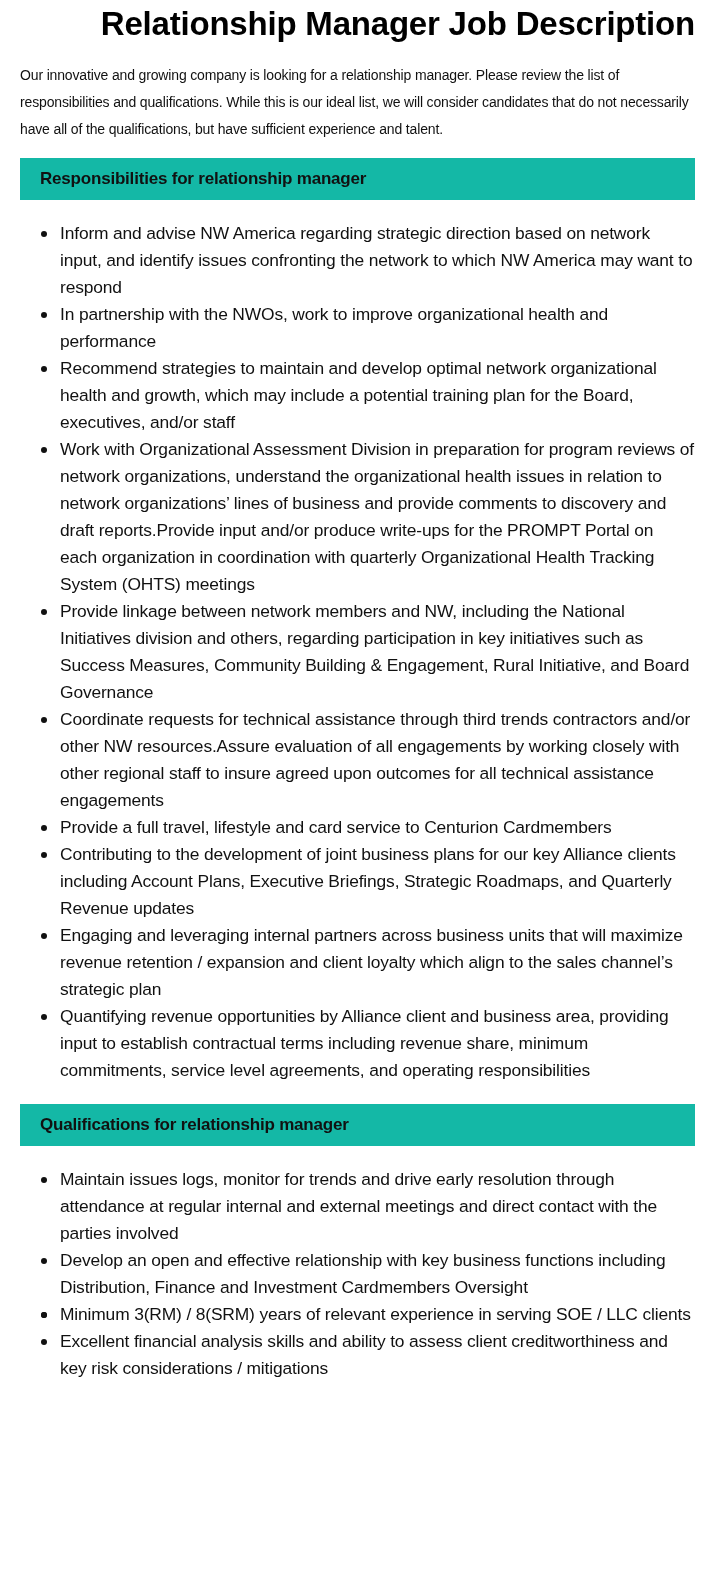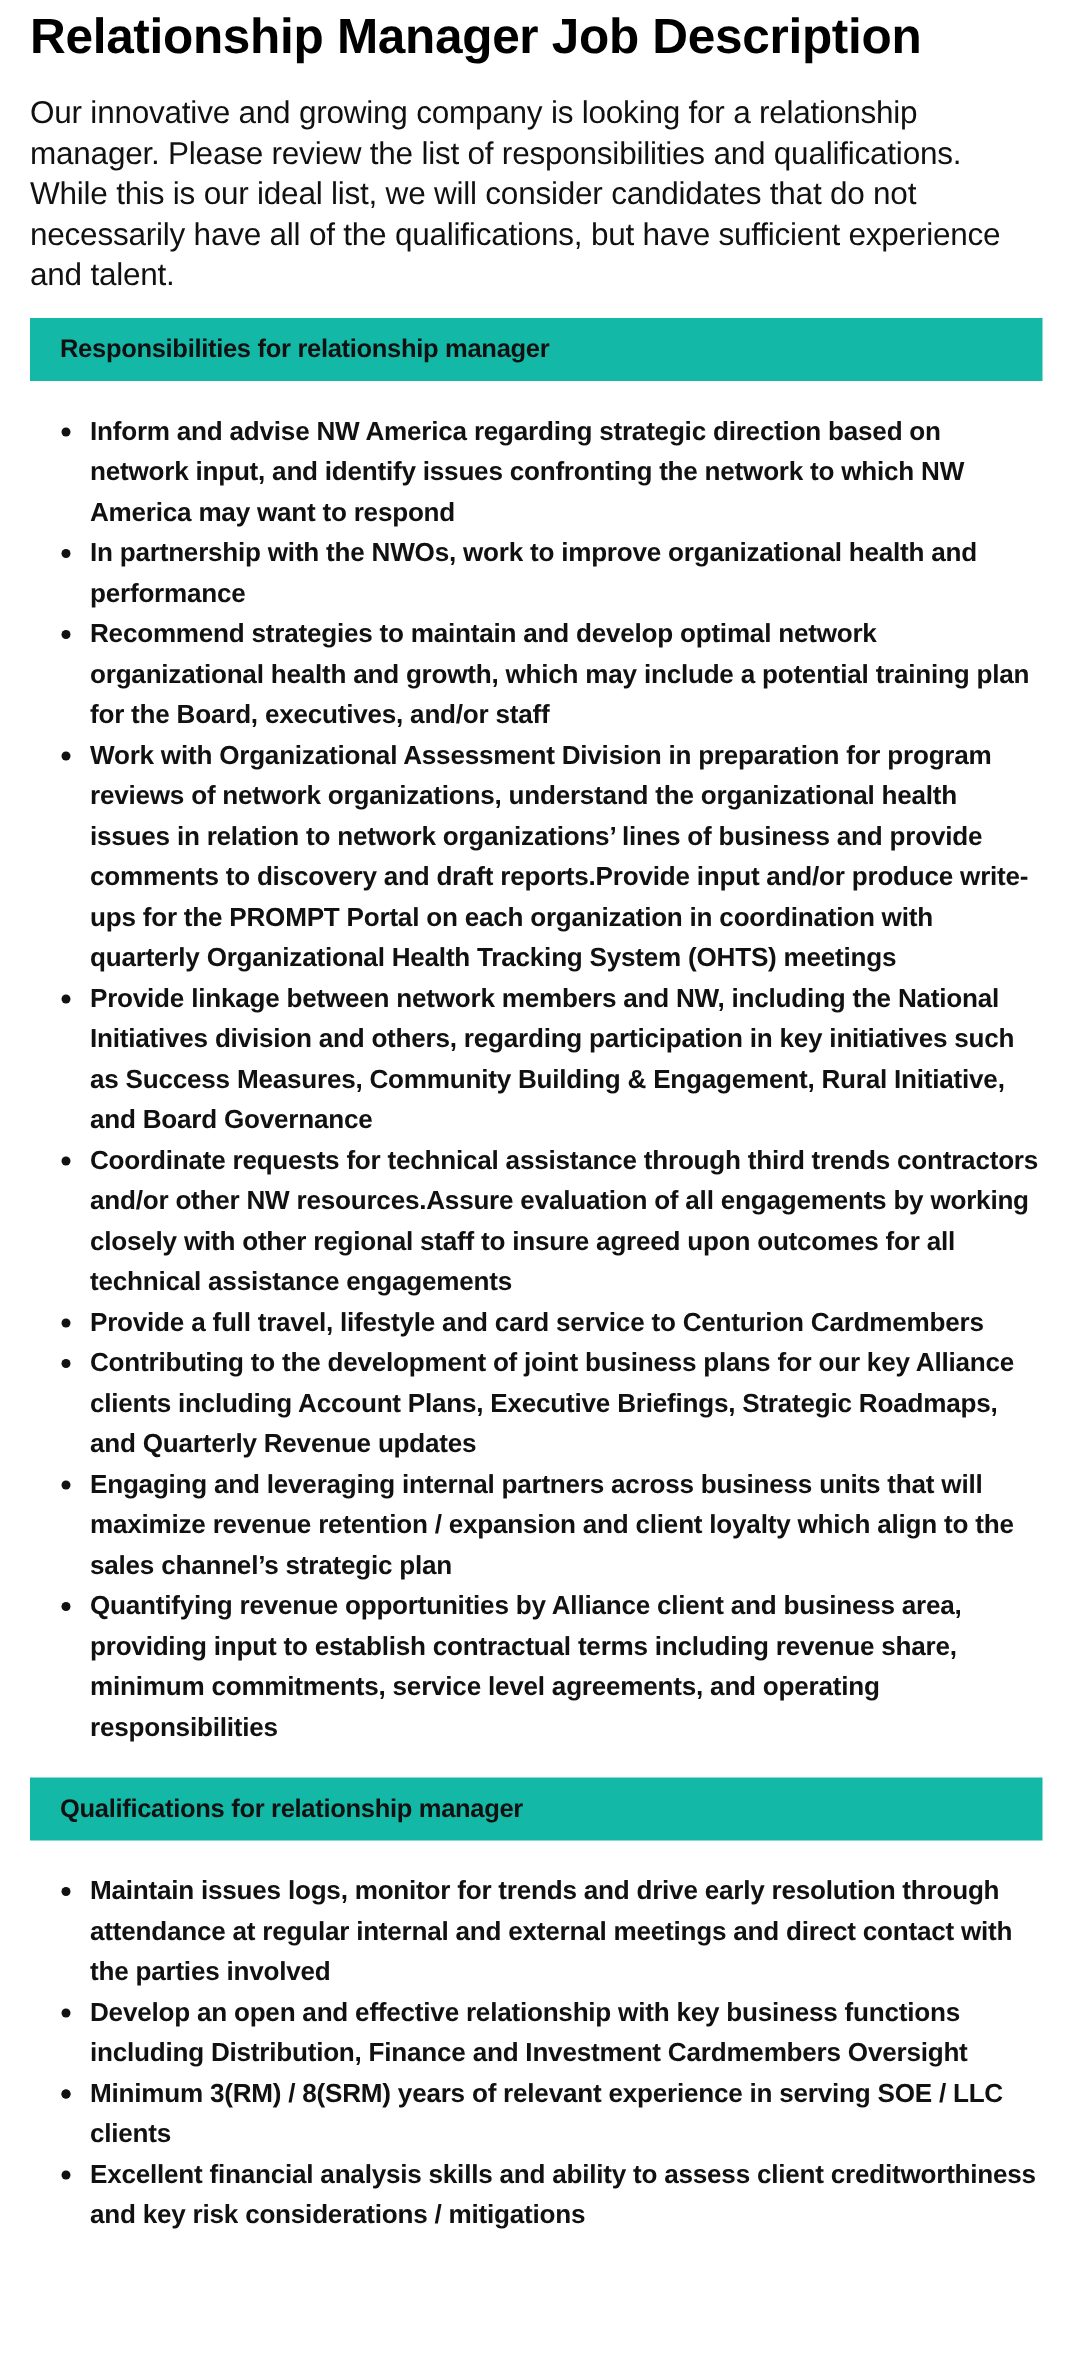--- a/index.html
+++ b/index.html
@@ -15,29 +15,29 @@
       position: relative;
     }
     .page {
       padding: 0 25px 0 20px;
     }
     h1.title {
       margin: 0;
       padding-top: 2px;
       height: 44px;
       line-height: 44px;
-      text-align: left;
+      text-align: right;
       font-size: 33px;
       font-weight: bold;
       letter-spacing: -0.2px;
       color: #000000;
     }
     p.intro {
       margin: 16px 0 0 0;
-      font-size: 21px;
+      font-size: 14px;
       line-height: 27px;
       letter-spacing: -0.15px;
     }
     .section-header {
       margin-top: 15px;
       background: #14b8a6;
       height: 42px;
       line-height: 42px;
       padding-left: 20px;
       font-size: 17px;
@@ -48,21 +48,20 @@
     ul.items {
       margin: 20px 0 0 0;
       padding: 0 0 0 40px;
       list-style: none;
     }
     ul.items li {
       position: relative;
       font-size: 17.4px;
       line-height: 27px;
       letter-spacing: -0.15px;
-      font-weight: bold;
     }
     ul.items li .bullet {
       position: absolute;
       left: -19px;
       top: 11px;
       width: 6px;
       height: 6px;
       border-radius: 50%;
       background: #111111;
     }

